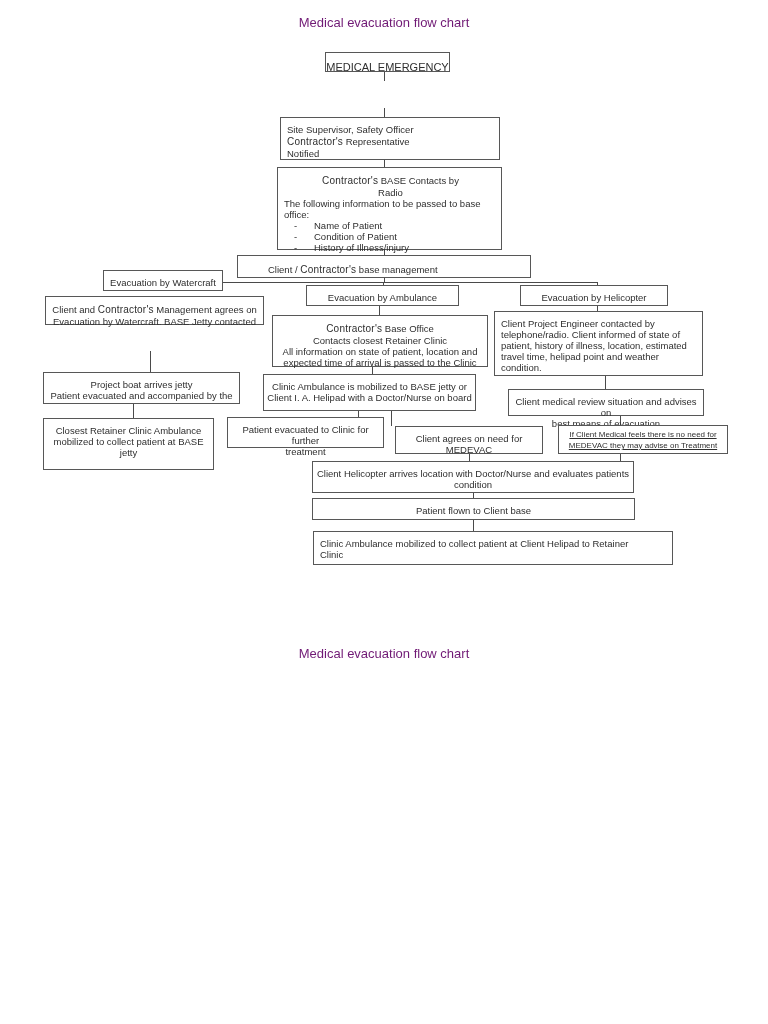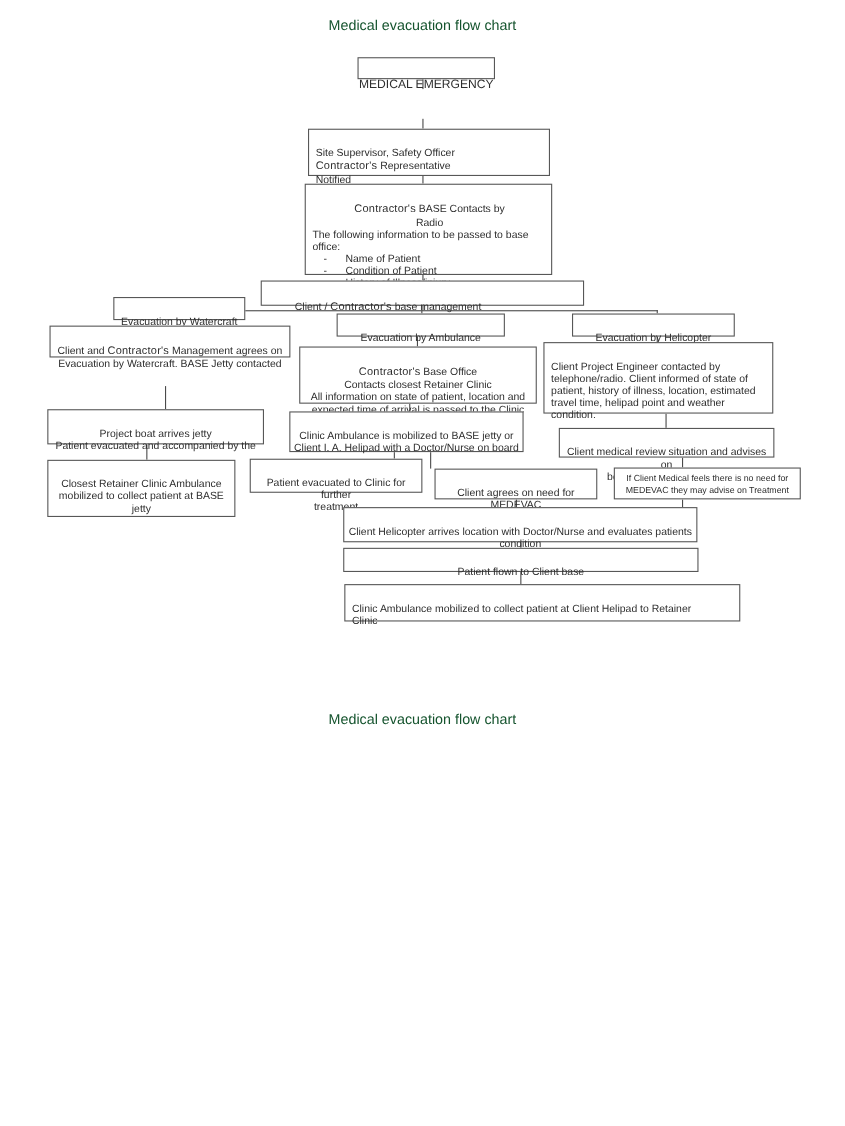--- a/index.html
+++ b/index.html
@@ -2,32 +2,32 @@
 <html><head>
 <meta charset="utf-8">
 <style>
   html,body{margin:0;padding:0;background:#ffffff;}
   .canvas{
     position:relative;width:768px;height:1024px;background:#ffffff;
     font-family:"Liberation Sans",sans-serif;color:#2e2e2e;overflow:hidden;
   }
   .page-title{
     position:absolute;left:0;width:768px;text-align:center;
-    font-size:13px;color:#14532d;
+    font-size:13px;color:#701a75;
   }
   .node{
     position:absolute;border:1px solid #575757;background:#ffffff;
-    font-size:9.5px;line-height:11px;box-sizing:border-box;padding-top:16px;
+    font-size:9.5px;line-height:11px;box-sizing:border-box;padding-top:6px;
   }
   .center{text-align:center;}
   .pad{padding-left:6px;padding-right:4px;}
   .tl{min-height:11px;}
   .big{font-size:10px;letter-spacing:.2px;}
   .lh13{line-height:13px;}
-  .small{font-size:8px;line-height:10px;}
+  .small{font-size:8px;line-height:10px;text-decoration:underline;}
   .li{display:flex;padding-left:10px;}
   .li .dash{width:20px;flex:none;}
   .line{position:absolute;background:#4a4a4a;}
   .v{width:1px;}
   .h{height:1px;}
 </style>
 </head>
 <body>
 
 <div class="canvas">

